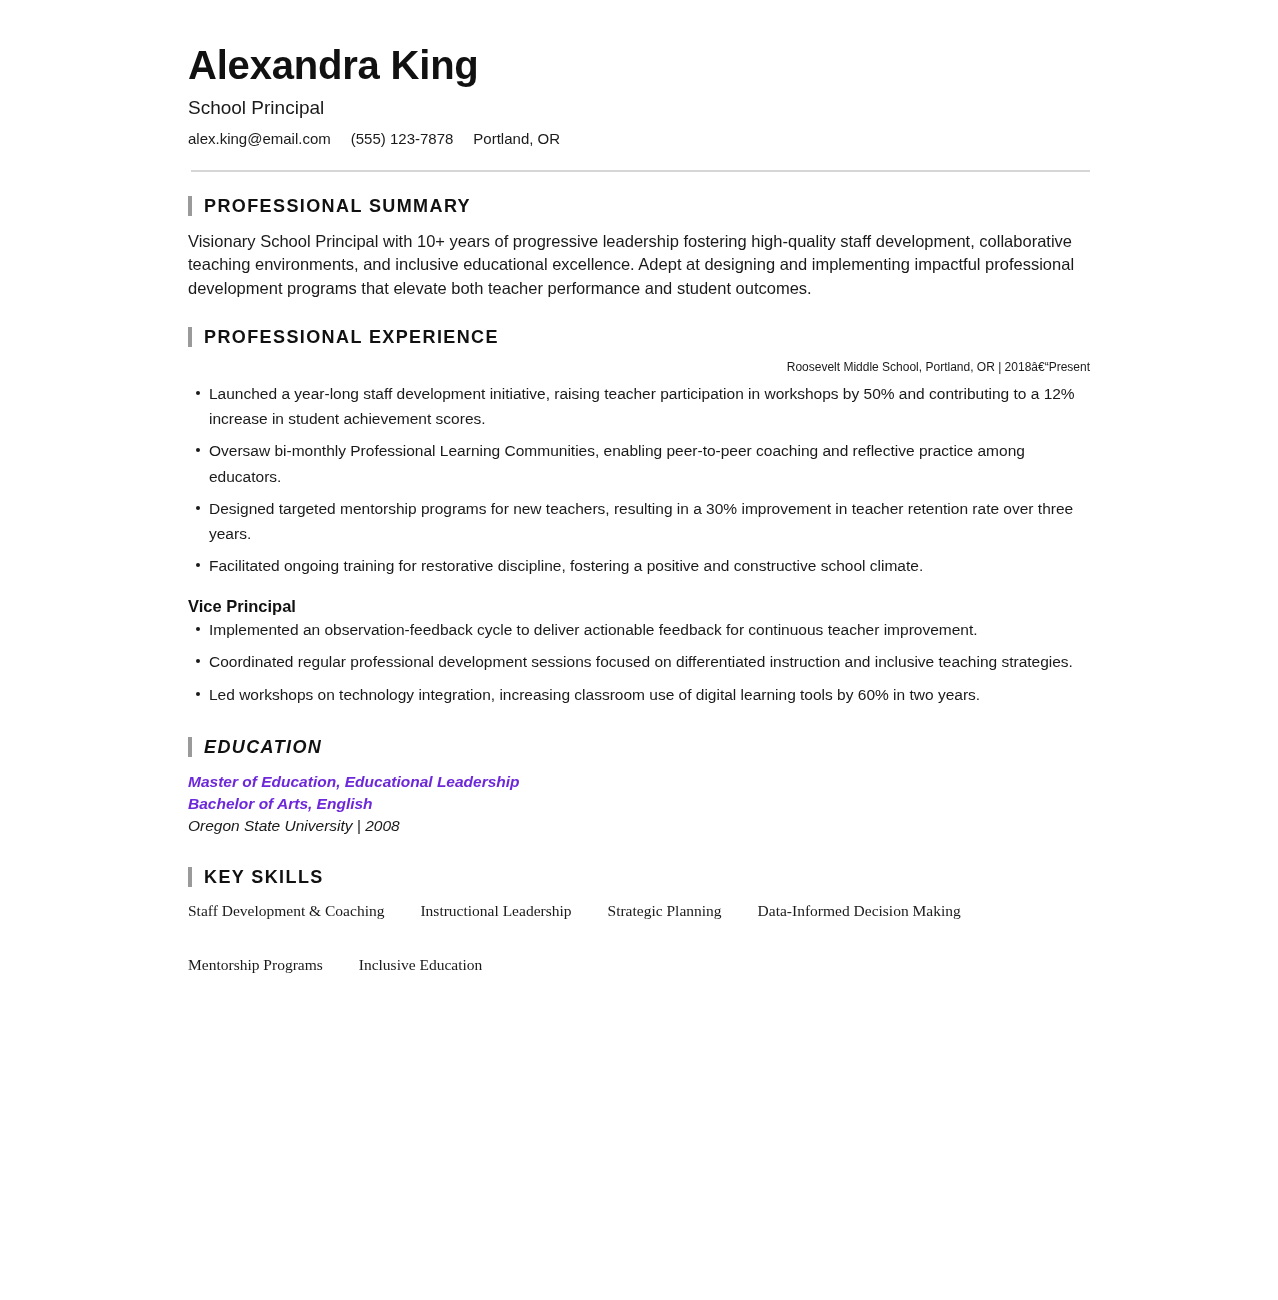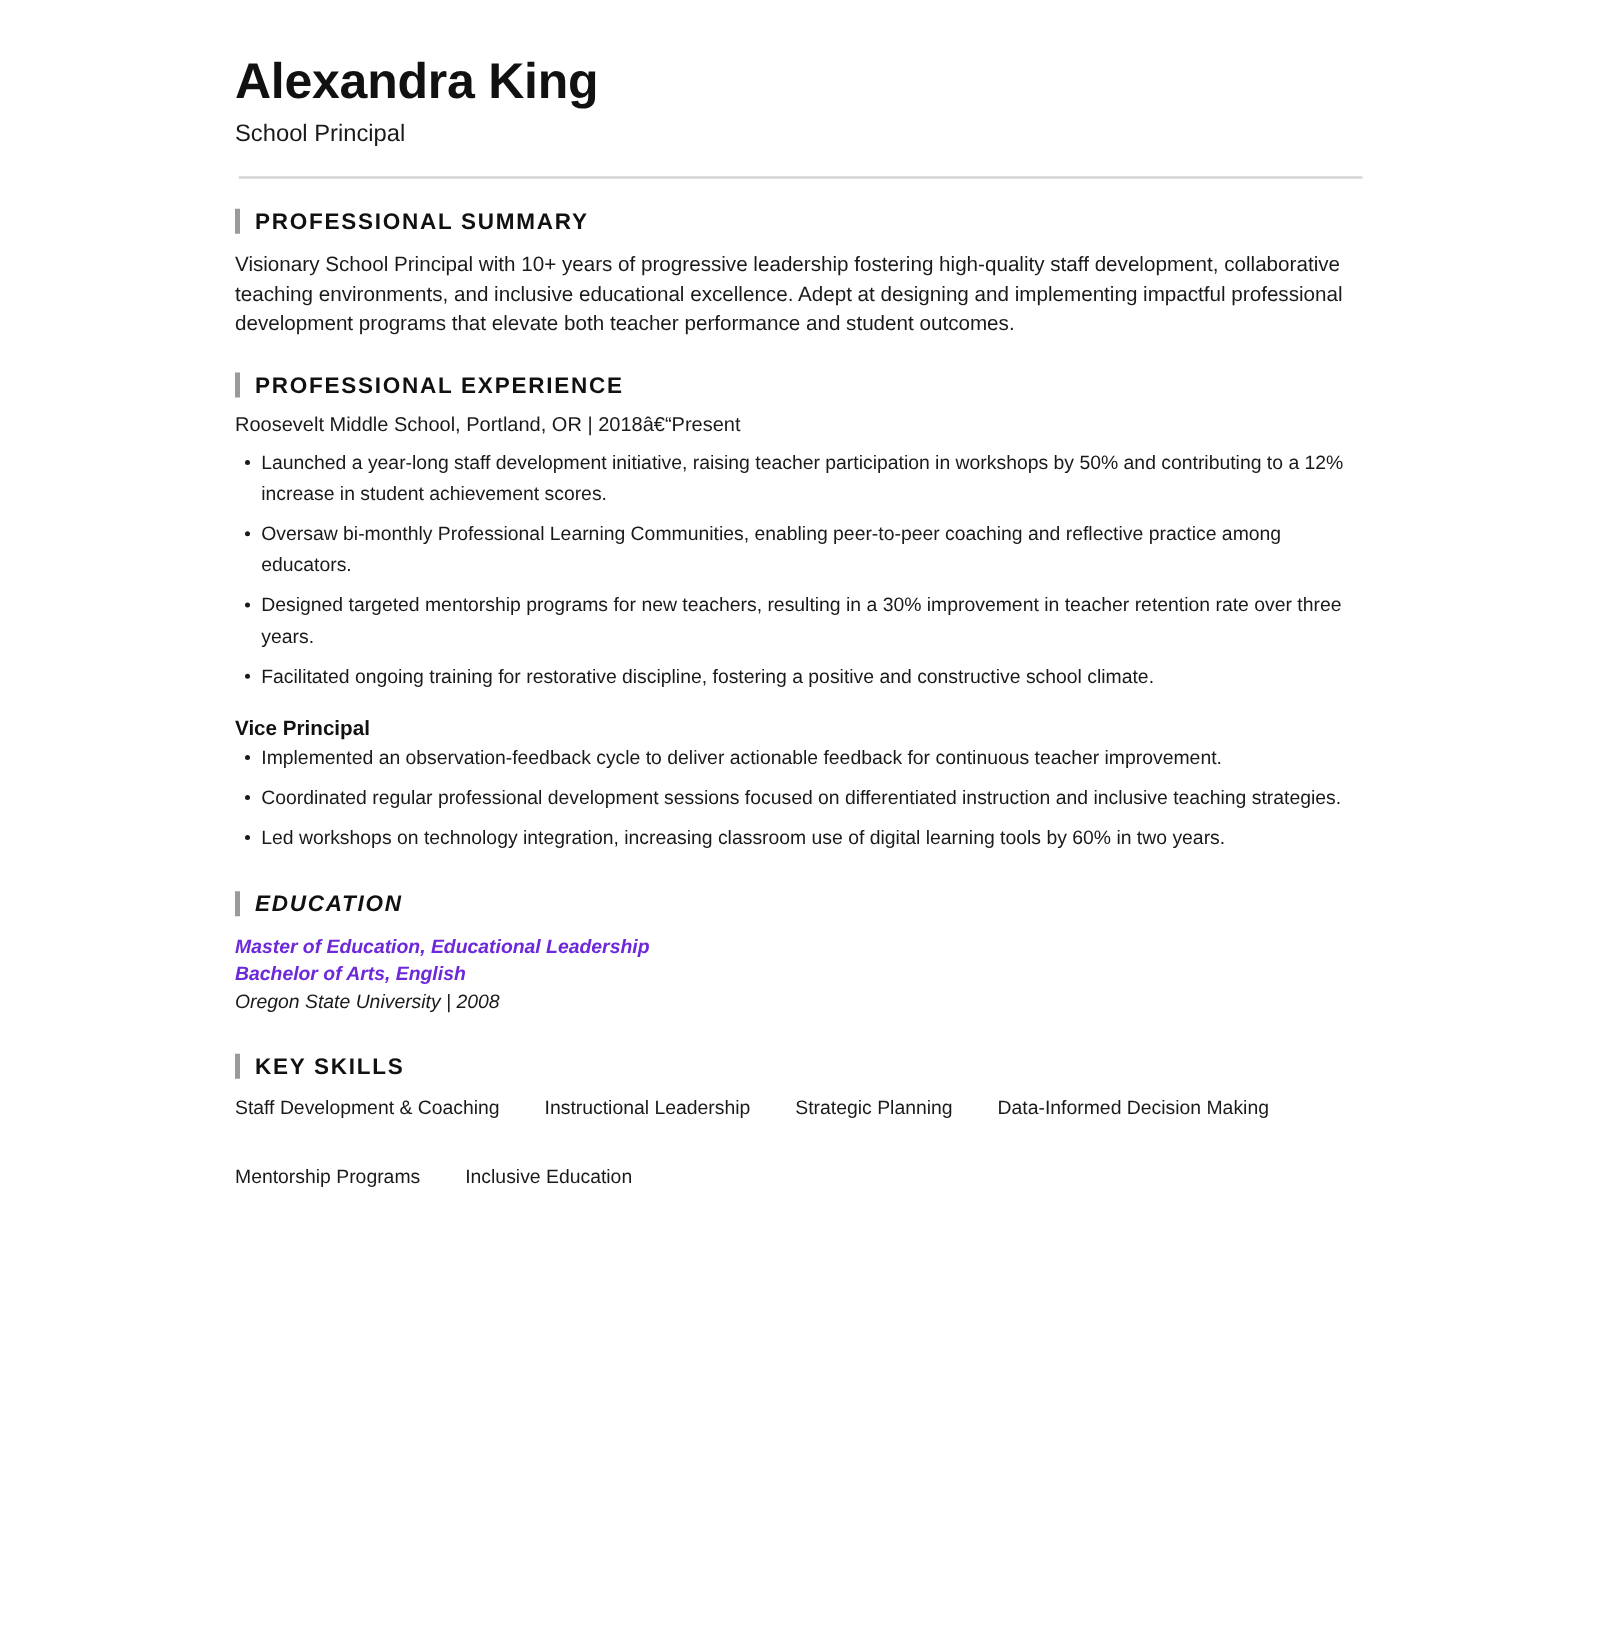--- a/index.html
+++ b/index.html
@@ -106,24 +106,25 @@
   }
   .job:last-child { margin-bottom: 0; }
   .job-role {
     font-size: 16.5px;
     font-weight: bold;
     color: #111111;
     line-height: 1.3;
     margin: 0;
   }
   .job-meta {
-    font-size: 16px;
+    font-size: 12px;
     color: #1a1a1a;
     line-height: 1.35;
     margin: 1px 0 6px 0;
+    text-align: right;
   }
   ul.bullets {
     list-style: none;
     margin: 0;
     padding: 0;
   }
   ul.bullets li {
     position: relative;
     padding-left: 21px;
     font-size: 15.5px;
@@ -162,20 +163,21 @@
   }
   .edu-entry:last-child .edu-school { margin-bottom: 0; }
 
   
   .skills {
     display: flex;
     flex-wrap: wrap;
     column-gap: 36px;
     row-gap: 34px;
     max-width: 890px;
+    font-family: Liberation Serif, serif;
   }
   .skill {
     font-size: 15.5px;
     line-height: 1.3;
     color: #1a1a1a;
     white-space: nowrap;
   }
 
   .section-summary { margin-top: 24px; }
   .section-education { margin-top: 30px; font-style: italic; }
@@ -183,20 +185,23 @@
 </style>
 </head>
 <body>
 
 <div class="page">
   <div class="resume">
 
     <div>
       <h1 class="name">Alexandra King</h1>
       <div class="job-title">School Principal</div>
+      <div class="contact-line">
+        <span class="contact-item">alex.king@email.com</span><span class="contact-sep"></span><span class="contact-item">(555) 123-7878</span><span class="contact-sep"></span><span class="contact-item">Portland, OR</span>
+      </div>
       <div class="header-rule"></div>
     </div>
 
     <div class="section section-summary">
       <div class="section-head">
         <span class="accent-bar"></span>
         <span class="section-title">PROFESSIONAL SUMMARY</span>
       </div>
       <p class="summary">Visionary School Principal with 10+ years of progressive leadership fostering high-quality staff development, collaborative teaching environments, and inclusive educational excellence. Adept at designing and implementing impactful professional development programs that elevate both teacher performance and student outcomes.</p>
     </div>

